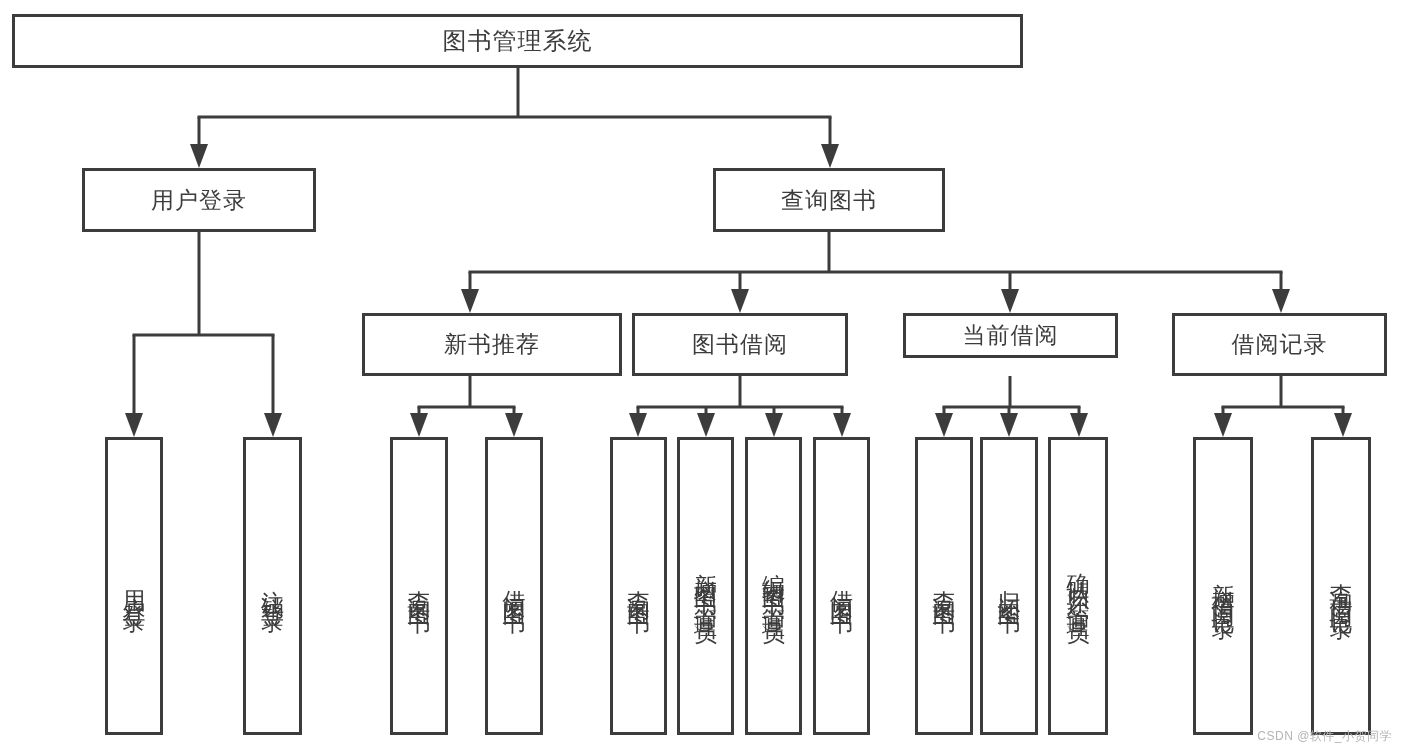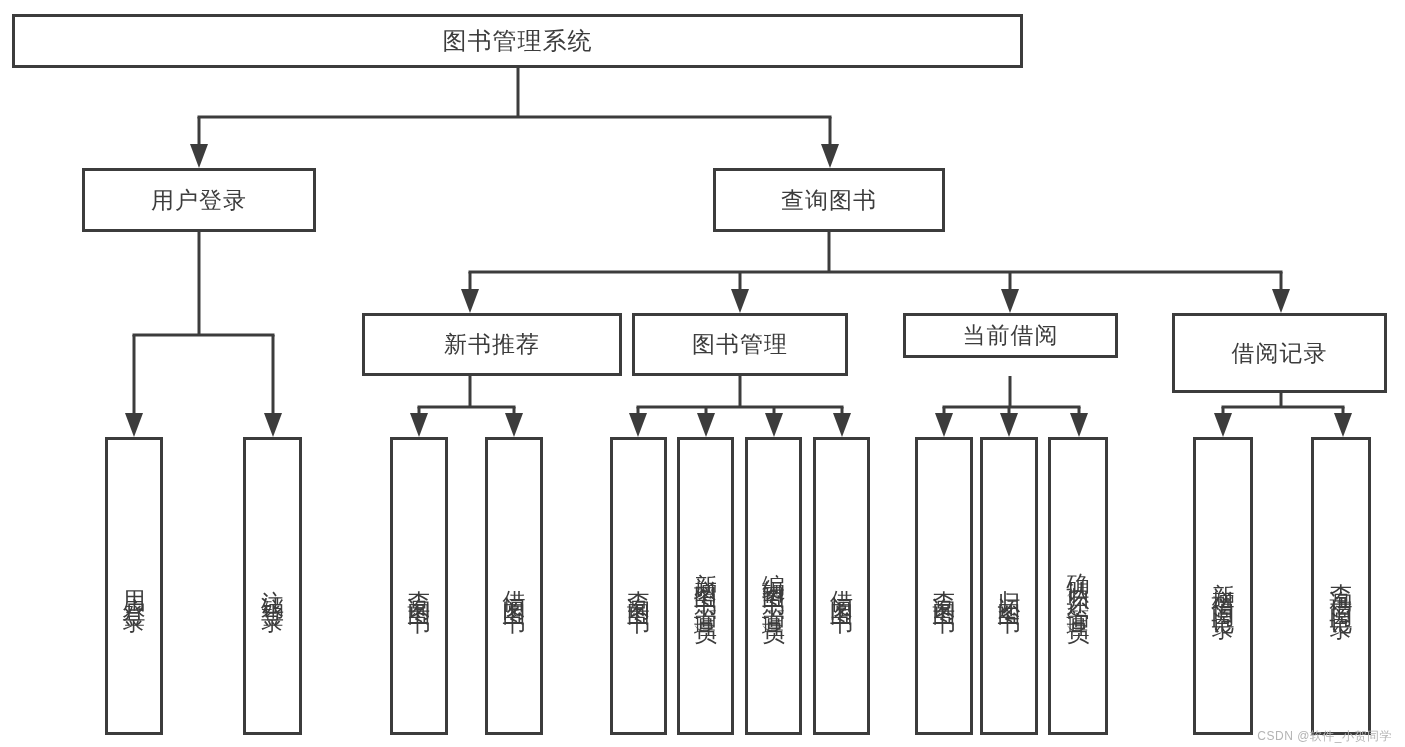--- a/index.html
+++ b/index.html
@@ -90,26 +90,26 @@
     <span>用户登录</span>
   </div>
   <div class="box hbox" style="left:713px;top:168px;width:232px;height:64px">
     <span>查询图书</span>
   </div>
 
   <div class="box hbox" style="left:362px;top:313px;width:260px;height:63px">
     <span>新书推荐</span>
   </div>
   <div class="box hbox" style="left:632px;top:313px;width:216px;height:63px">
-    <span>图书管理</span>
+    <span>图书借阅</span>
   </div>
   <div class="box hbox" style="left:903px;top:313px;width:215px;height:45px">
     <span>当前借阅</span>
   </div>
-  <div class="box hbox" style="left:1172px;top:313px;width:215px;height:80px">
+  <div class="box hbox" style="left:1172px;top:313px;width:215px;height:63px">
     <span>借阅记录</span>
   </div>
 
   <div class="box vbox" style="left:105px;top:437px;width:58px;height:298px">
     <span class="vtext">用户登录</span>
   </div>
   <div class="box vbox" style="left:243px;top:437px;width:59px;height:298px">
     <span class="vtext">注销登录</span>
   </div>
 

